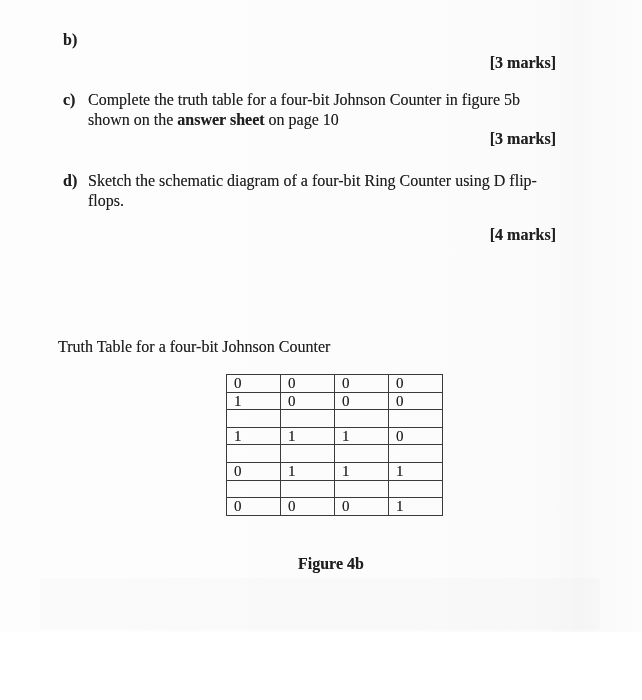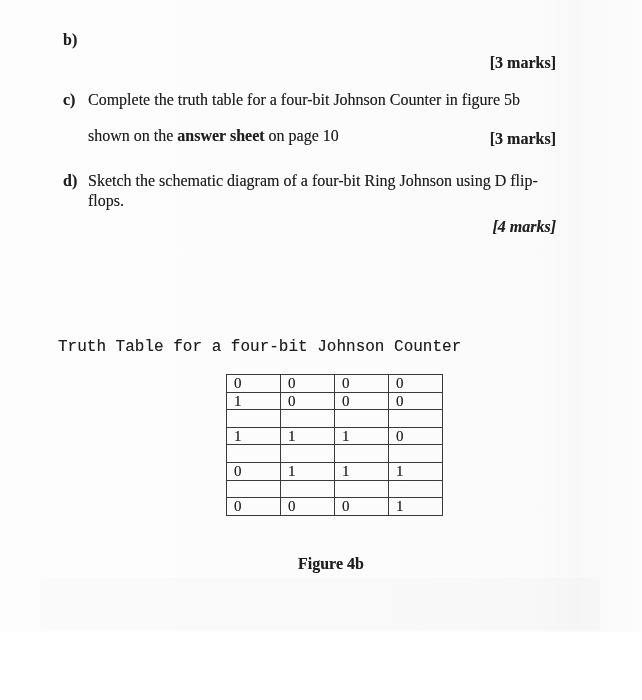--- a/index.html
+++ b/index.html
@@ -62,28 +62,28 @@
     text-shadow: 0 0 0.6px rgba(40,40,40,0.55);
     white-space: nowrap;
     padding-left: 7px;
   }
 
   
   .qb-line1  { top: 30px; }
   .qb-marks  { top: 54px; }
 
   .qc-line1  { top: 90px; }
-  .qc-line2  { top: 110px; margin-top: 16px; }
+  .qc-line2  { top: 110px; }
   .qc-marks  { top: 130px; }
 
   .qd-line1  { top: 171px; }
   .qd-line2  { top: 191px; }
-  .qd-marks  { top: 218px; font-style: italic; }
+  .qd-marks  { top: 226px; }
 
-  .tt-title  { left: 58px; top: 337px; font-family: Liberation Mono, monospace; }
+  .tt-title  { left: 58px; top: 337px; }
 
   table.truth {
     position: absolute;
     left: 226px;
     top: 374px;
     border-collapse: collapse;
     table-layout: fixed;
   }
   table.truth td {
     width: 54px;
@@ -113,21 +113,21 @@
 
   <span class="txt q-letter qb-line1">b)</span>
   <span class="marks qb-marks">[3 marks]</span>
 
   <span class="txt q-letter qc-line1">c)</span>
   <span class="txt q-body qc-line1">Complete the truth table for a four-bit Johnson Counter in figure 5b</span>
   <span class="txt q-body qc-line2"><span>shown on the </span><span class="bold">answer sheet</span><span> on page 10</span></span>
   <span class="marks qc-marks">[3 marks]</span>
 
   <span class="txt q-letter qd-line1">d)</span>
-  <span class="txt q-body qd-line1">Sketch the schematic diagram of a four-bit Ring Johnson using D flip-</span>
+  <span class="txt q-body qd-line1">Sketch the schematic diagram of a four-bit Ring Counter using D flip-</span>
   <span class="txt q-body qd-line2">flops.</span>
   <span class="marks qd-marks">[4 marks]</span>
 
   <span class="txt tt-title">Truth Table for a four-bit Johnson Counter</span>
 
   <table class="truth">
     <tbody>
       <tr>
         <td>0</td>
         <td>0</td>

